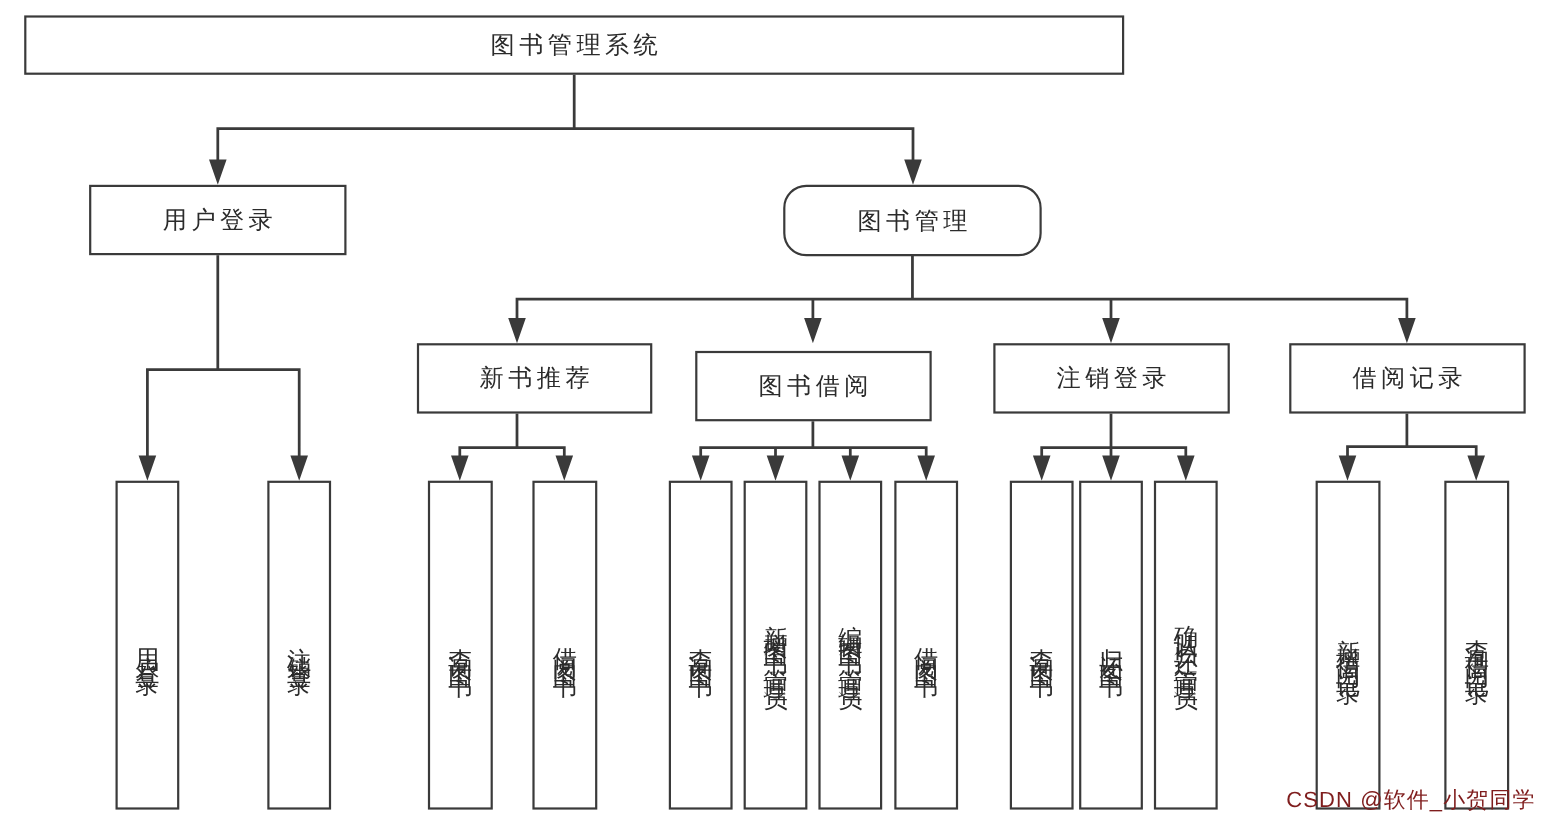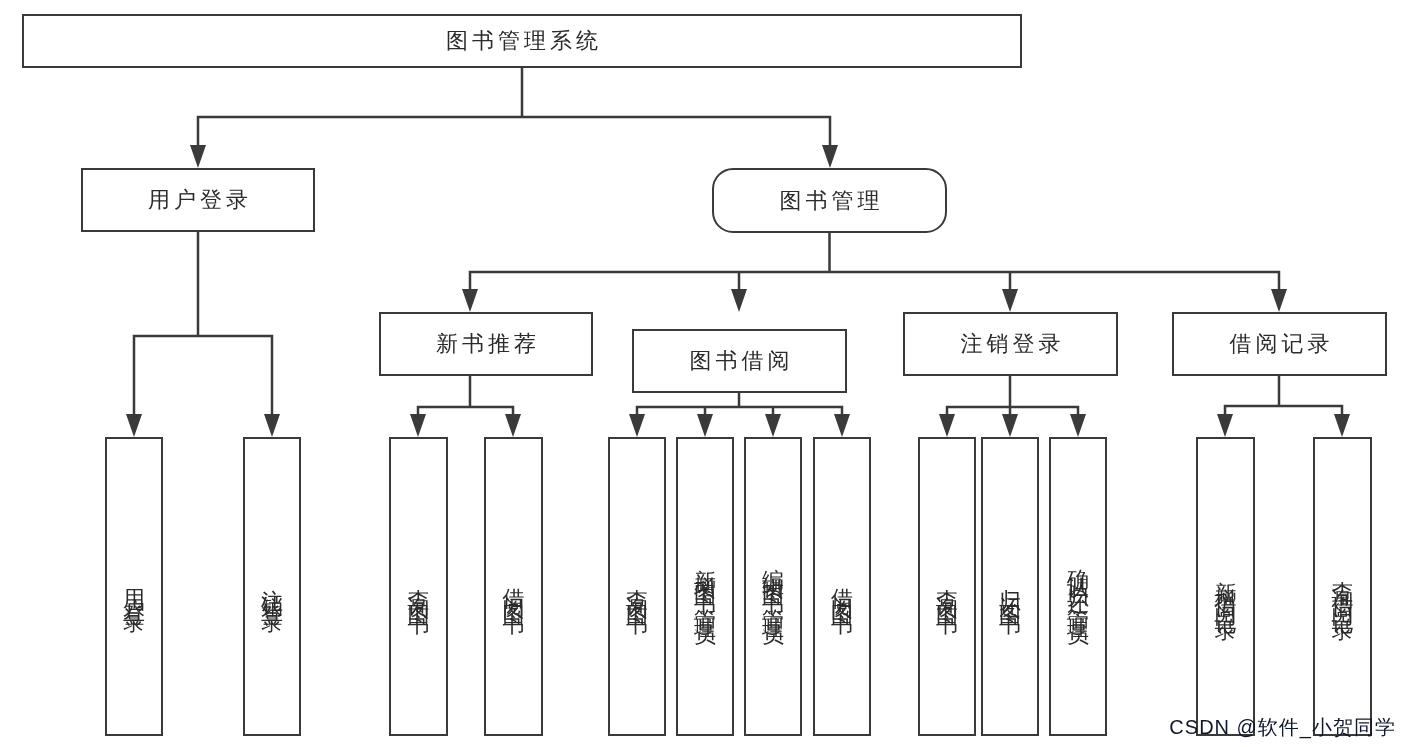--- a/index.html
+++ b/index.html
@@ -14,21 +14,21 @@
     display:flex;align-items:center;justify-content:center;
   }
   .hbox{font-size:22px;letter-spacing:4px;text-indent:4px;white-space:nowrap;}
   .vbox .vtext{
     writing-mode:vertical-rl;
     font-size:22px;letter-spacing:8px;line-height:1;
     white-space:nowrap;
   }
   .watermark{
     position:absolute;right:4px;bottom:6px;
-    font-size:20px;letter-spacing:1px;color:#0f172a;white-space:nowrap;
+    font-size:20px;letter-spacing:1px;color:#7f1d1d;white-space:nowrap;
     z-index:5;
   }
 </style>
 </head>
 <body>
 
 <div class="stage">
 
   <svg class="wires" width="1405" height="747" viewBox="0 0 1405 747">
     <g>
@@ -52,21 +52,21 @@
         M1217 414 H1233 L1225 437 Z  M1334 414 H1350 L1342 437 Z"></path>
     </g>
   </svg>
 
   <div class="node hbox" style="left:22px;top:14px;width:1000px;height:54px;">图书管理系统</div>
 
   <div class="node hbox" style="left:81px;top:168px;width:234px;height:64px;">用户登录</div>
   <div class="node hbox" style="left:712px;top:168px;width:235px;height:65px;border-radius:21px;">图书管理</div>
 
   <div class="node hbox" style="left:379px;top:312px;width:214px;height:64px;">新书推荐</div>
-  <div class="node hbox" style="left:632px;top:329px;width:215px;height:64px;text-align:right;">图书借阅</div>
+  <div class="node hbox" style="left:632px;top:319px;width:215px;height:64px;text-align:right;">图书借阅</div>
   <div class="node hbox" style="left:903px;top:312px;width:215px;height:64px;">注销登录</div>
   <div class="node hbox" style="left:1172px;top:312px;width:215px;height:64px;">借阅记录</div>
 
   <div class="node vbox" style="left:105px;top:437px;width:58px;height:299px;">
     <span class="vtext">用户登录</span>
   </div>
   <div class="node vbox" style="left:243px;top:437px;width:58px;height:299px;">
     <span class="vtext">注销登录</span>
   </div>
 

